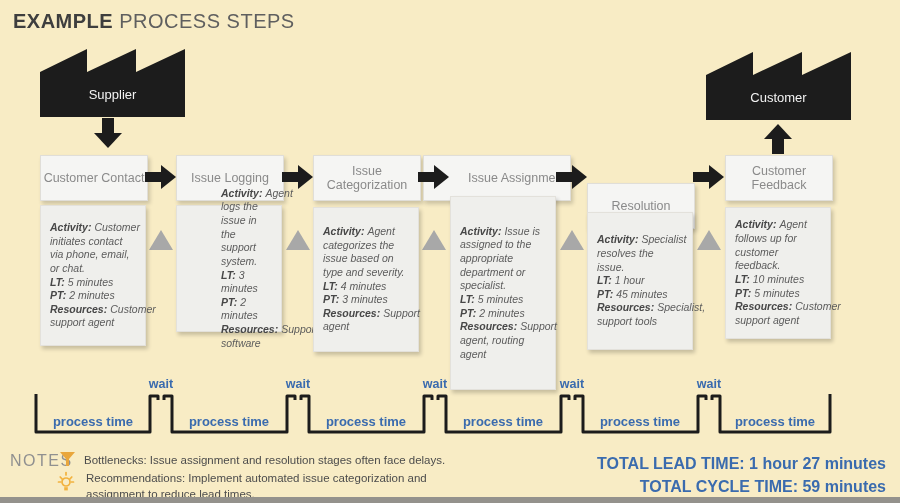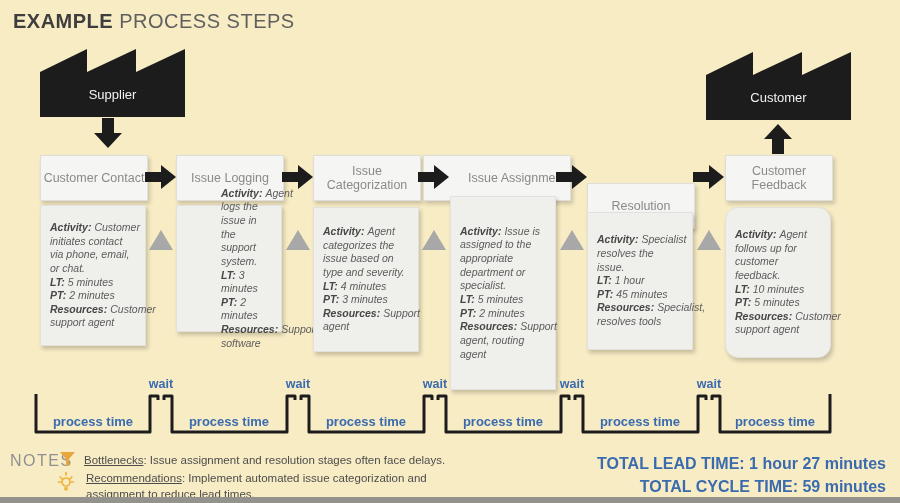--- a/index.html
+++ b/index.html
@@ -44,21 +44,21 @@
      border-bottom:20px solid #a8a8a8;}
   
   .timeline{position:absolute;left:30px;top:374px;}
   .timeline text{font-weight:700;fill:#3a6bae;}
   .pt-label{font-size:13px;}
   .wait-label{font-size:12.5px;}
   
   .notes-heading{position:absolute;left:10px;top:452px;font-size:16px;color:#909090;letter-spacing:1.5px;}
   .note-icon{position:absolute;}
   .note-text{position:absolute;font-size:11.5px;color:#4c4c4c;line-height:1.35;}
-  .note-text .nlabel{text-decoration:underline;}
+  .note-text .nlabel{}
   
   .totals{position:absolute;right:14px;top:452px;text-align:right;
      color:#3a6bae;font-weight:700;font-size:16px;line-height:23px;}
   .bottom-bar{position:absolute;left:0;bottom:0;width:100%;height:6px;background:#94928c;}
 </style>
 </head>
 <body>
 
 <div class="stage">
 
@@ -153,23 +153,23 @@
   <div class="detail-box" style="left:450px;top:196px;height:194px;">
     <div class="detail-line"><span class="fl">Activity:</span><span>Issue is assigned to the appropriate department or specialist.</span></div>
     <div class="detail-line"><span class="fl">LT:</span><span>5 minutes</span></div>
     <div class="detail-line"><span class="fl">PT:</span><span>2 minutes</span></div>
     <div class="detail-line"><span class="fl">Resources:</span><span>Support agent, routing agent</span></div>
   </div>
   <div class="detail-box" style="left:587px;top:212px;height:138px;">
     <div class="detail-line"><span class="fl">Activity:</span><span>Specialist resolves the issue.</span></div>
     <div class="detail-line"><span class="fl">LT:</span><span>1 hour</span></div>
     <div class="detail-line"><span class="fl">PT:</span><span>45 minutes</span></div>
-    <div class="detail-line"><span class="fl">Resources:</span><span>Specialist, resolves tools</span></div>
-  </div>
-  <div class="detail-box" style="left:725px;top:207px;height:151px;border-radius:13px;">
+    <div class="detail-line"><span class="fl">Resources:</span><span>Specialist, support tools</span></div>
+  </div>
+  <div class="detail-box" style="left:725px;top:207px;height:132px;">
     <div class="detail-line"><span class="fl">Activity:</span><span>Agent follows up for customer feedback.</span></div>
     <div class="detail-line"><span class="fl">LT:</span><span>10 minutes</span></div>
     <div class="detail-line"><span class="fl">PT:</span><span>5 minutes</span></div>
     <div class="detail-line"><span class="fl">Resources:</span><span>Customer support agent</span></div>
   </div>
 
   <svg class="timeline" width="810" height="66" viewBox="0 0 810 66">
     <path d="M6,20 L6,58 L120,58 L120,22 L128,22 L128,26 M134,26 L134,22 L142,22 L142,58 L257,58 L257,22 L265,22 L265,26 M271,26 L271,22 L279,22 L279,58 L394,58 L394,22 L402,22 L402,26 M408,26 L408,22 L416,22 L416,58 L531,58 L531,22 L539,22 L539,26 M545,26 L545,22 L553,22 L553,58 L668,58 L668,22 L676,22 L676,26 M682,26 L682,22 L690,22 L690,58 L800,58 L800,20" fill="none" stroke="#1c1c1c" stroke-width="3" stroke-linejoin="round"></path>
     <text class="pt-label" x="63" y="52" text-anchor="middle">process time</text>
     <text class="pt-label" x="199" y="52" text-anchor="middle">process time</text>

